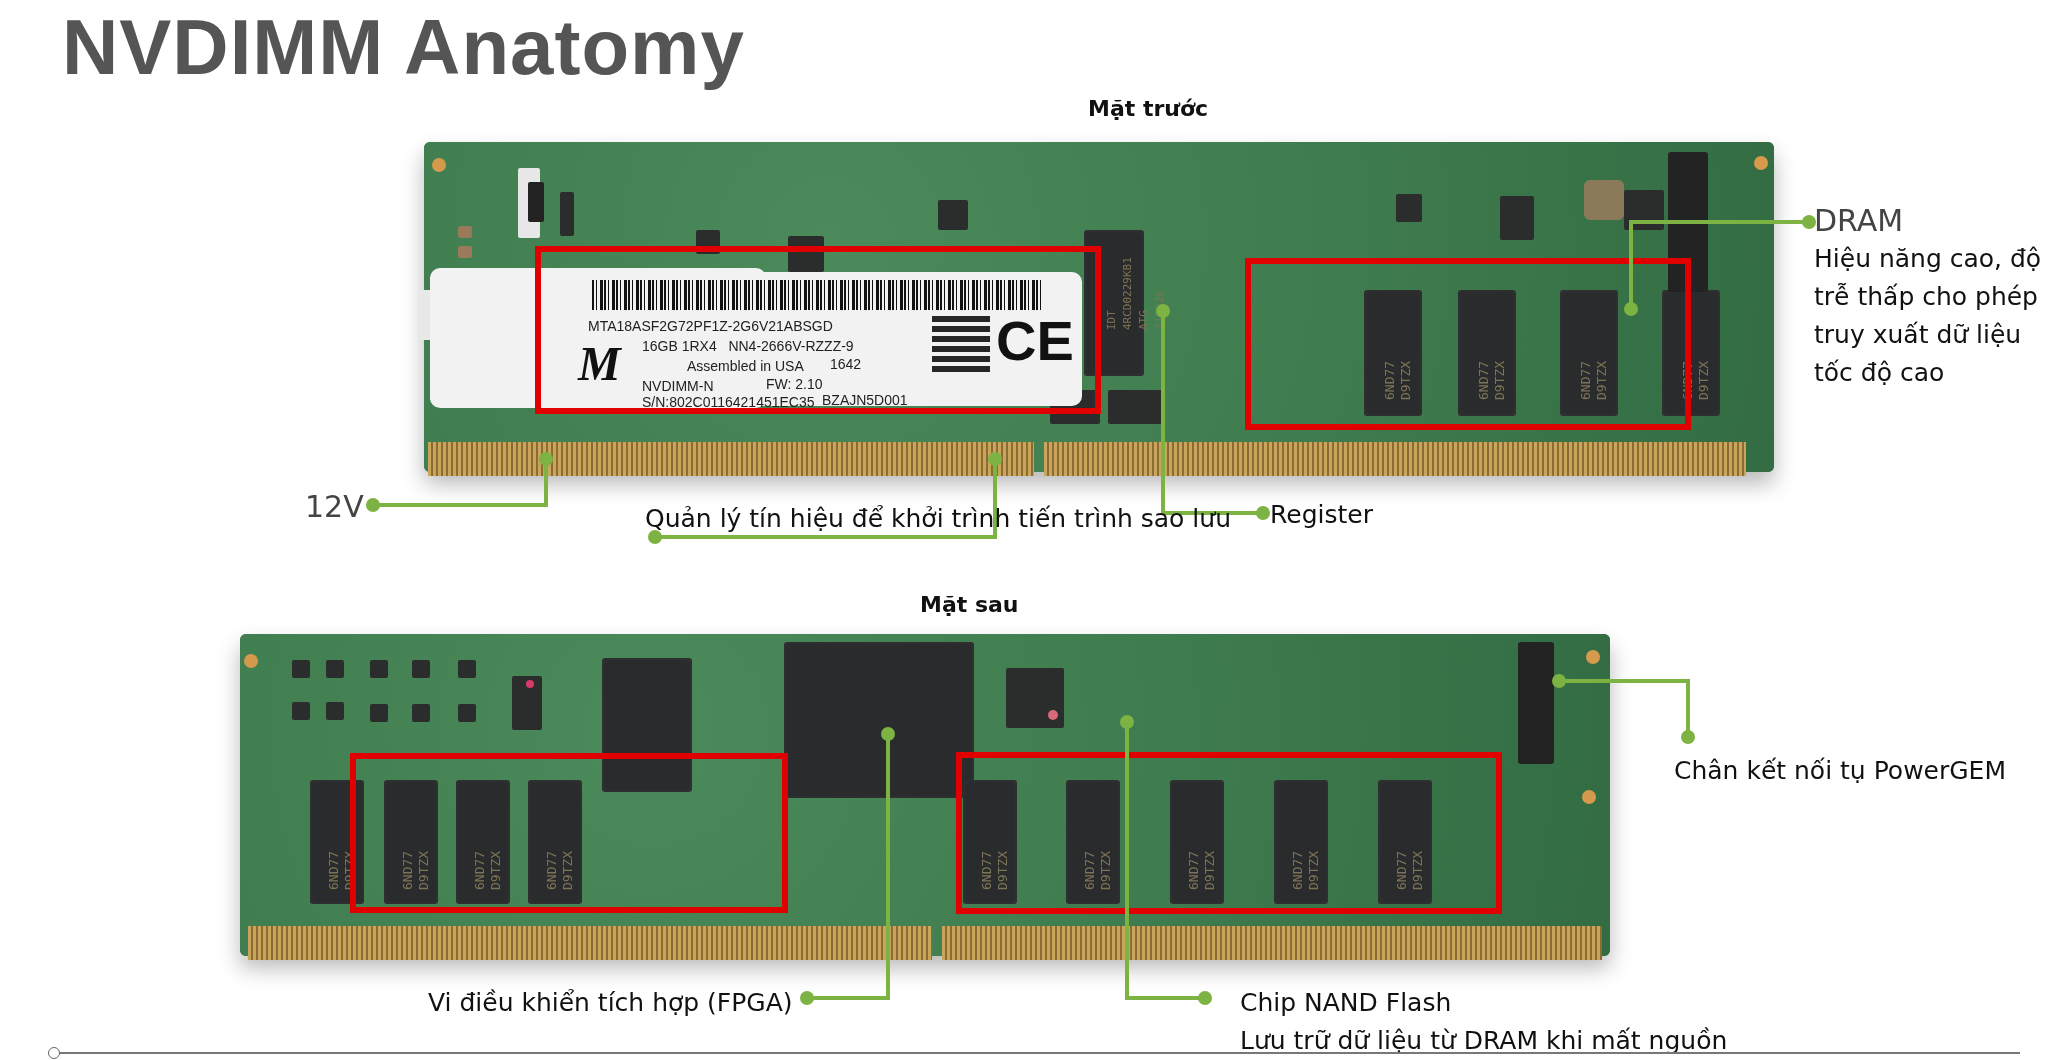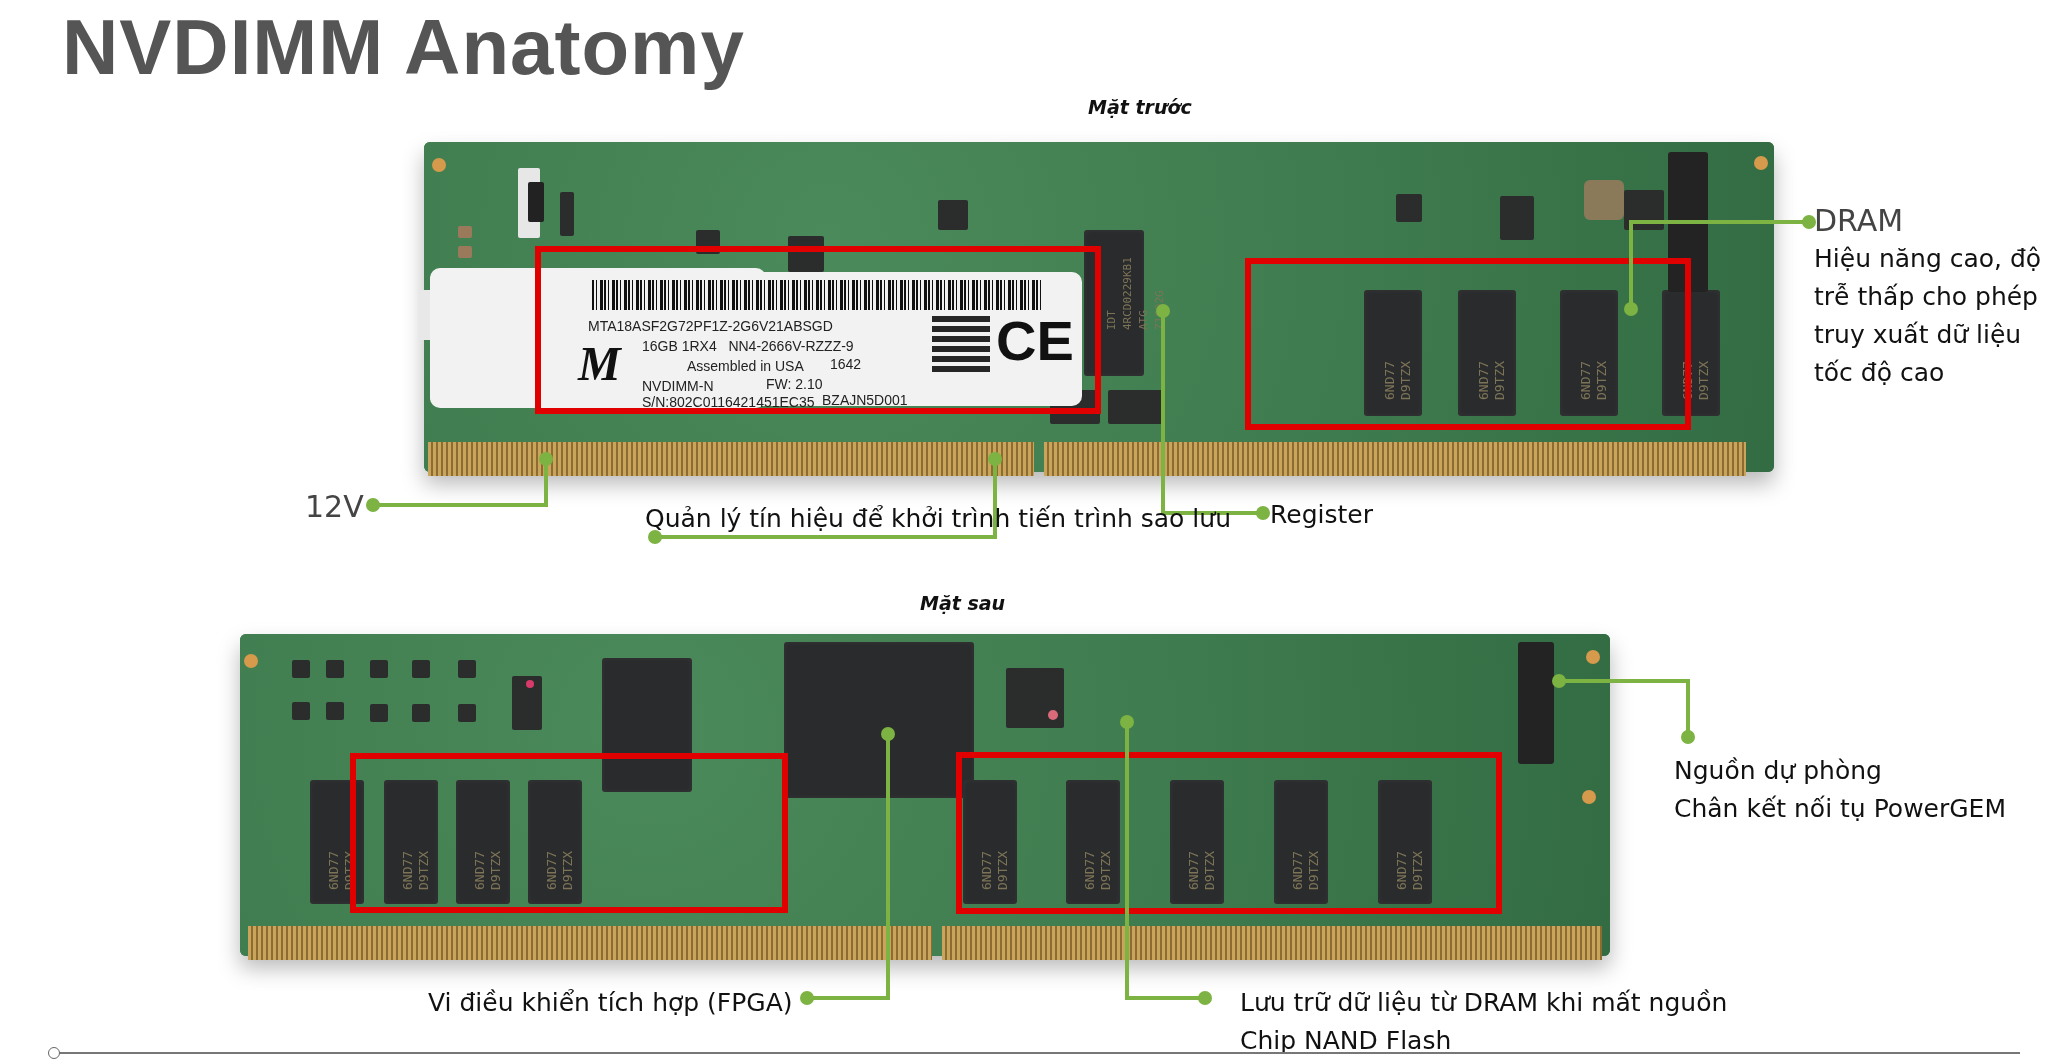--- a/index.html
+++ b/index.html
@@ -1,19 +1,19 @@
 <!DOCTYPE html>
 <html><head>
 <meta charset="utf-8">
 <style>
   html, body { margin:0; padding:0; }
   body { width:2048px; height:1060px; background:#ffffff; position:relative; overflow:hidden; font-family:"DejaVu Sans", sans-serif; }
   .abs { position:absolute; }
   .title { left:62px; top:2px; font-size:78px; font-weight:bold; color:#555555; letter-spacing:1px; font-family:"Liberation Sans", sans-serif; }
-  .face-title { font-size:19px; font-weight:bold; color:#111; font-family:"DejaVu Sans", sans-serif;font-style:italic; }
+  .face-title { font-size:22px; font-weight:bold; color:#111; font-family:"DejaVu Sans", sans-serif; }
   .lbl { font-size:25px; color:#111; line-height:38px; white-space:nowrap; font-family:"DejaVu Sans", sans-serif; }
   .lbl .head { display:block; }
   .lbl .head.light { color:#444; font-size:30px; }
   .bottom-rule { left:50px; top:1052px; width:1970px; height:2px; background:#777; }
   .bottom-dot { left:48px; top:1047px; width:10px; height:10px; border:1px solid #666; border-radius:50%; background:#fff; }
 
   
   .module { position:absolute; }
   .pcb { position:absolute; background:#3f7a4f; border-radius:6px; box-shadow: 0 12px 22px rgba(0,0,0,0.28); }
   .pcb-inner { position:absolute; left:0; top:0; right:0; bottom:0; border-radius:6px;
@@ -256,27 +256,26 @@
 
 <div class="abs lbl" style="left:1814px; top:202px;">
   <span class="head light">DRAM</span>
   <span class="head">Hiệu năng cao, độ</span>
   <span class="head">trễ thấp cho phép</span>
   <span class="head">truy xuất dữ liệu</span>
   <span class="head">tốc độ cao</span>
 </div>
 
 <div class="abs lbl" style="left:1674px; top:752px;">
-  <span class="head">Nguồn dự phòng</span>
   <span class="head">Chân kết nối tụ PowerGEM</span>
 </div>
 
 <div class="abs lbl" style="left:428px; top:984px;">
   <span class="head">Vi điều khiển tích hợp (FPGA)</span>
 </div>
 
 <div class="abs lbl" style="left:1240px; top:984px;">
+  <span class="head">Chip NAND Flash</span>
   <span class="head">Lưu trữ dữ liệu từ DRAM khi mất nguồn</span>
-  <span class="head">Chip NAND Flash</span>
 </div>
 
 <div class="abs bottom-rule"></div>
 <div class="abs bottom-dot"></div>
 
 </body></html>

